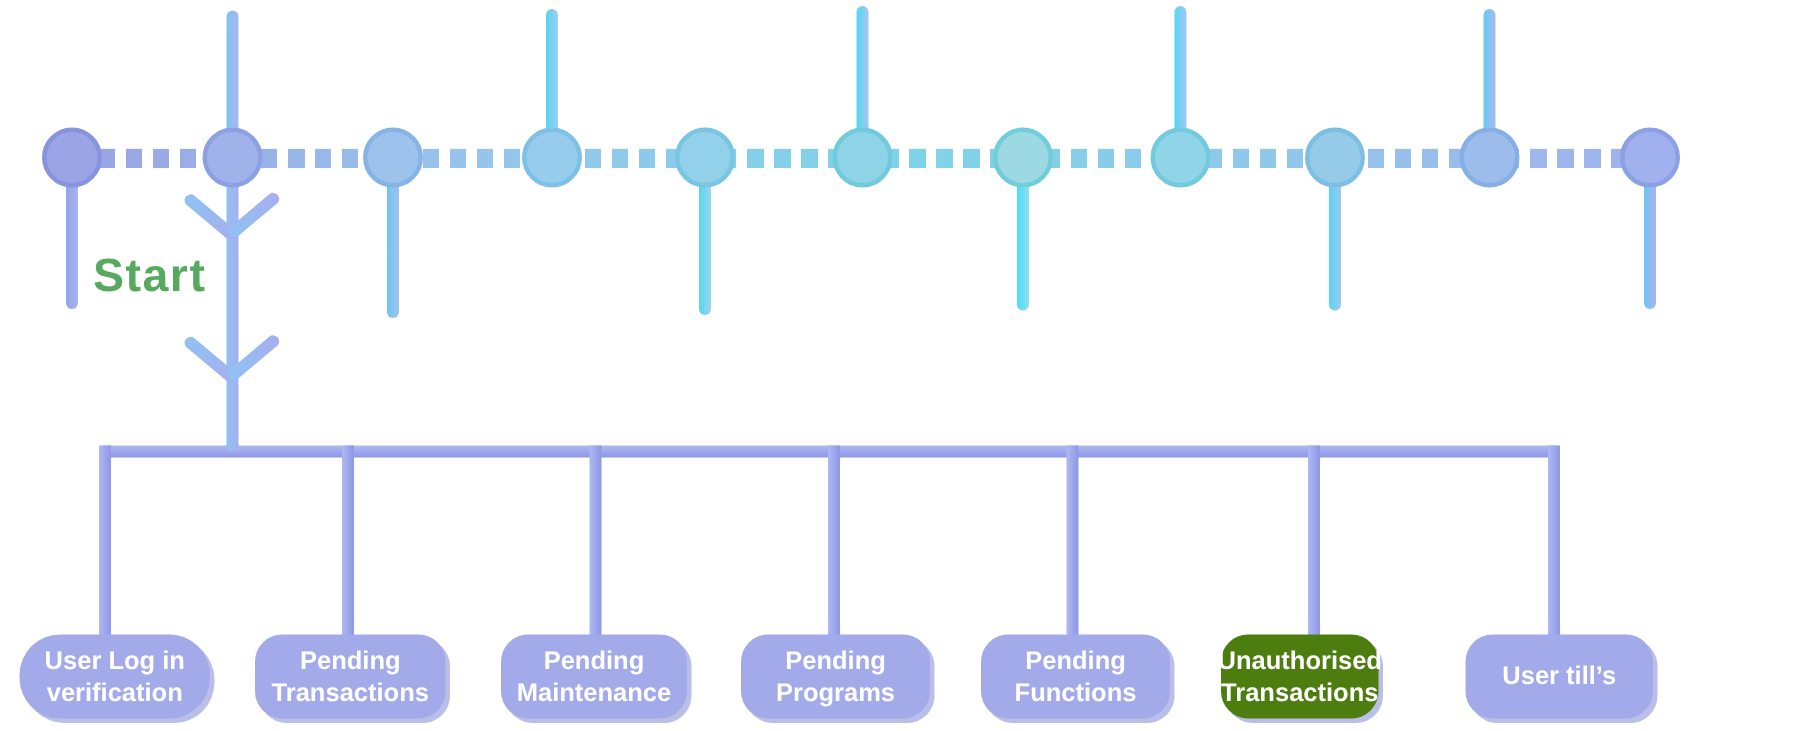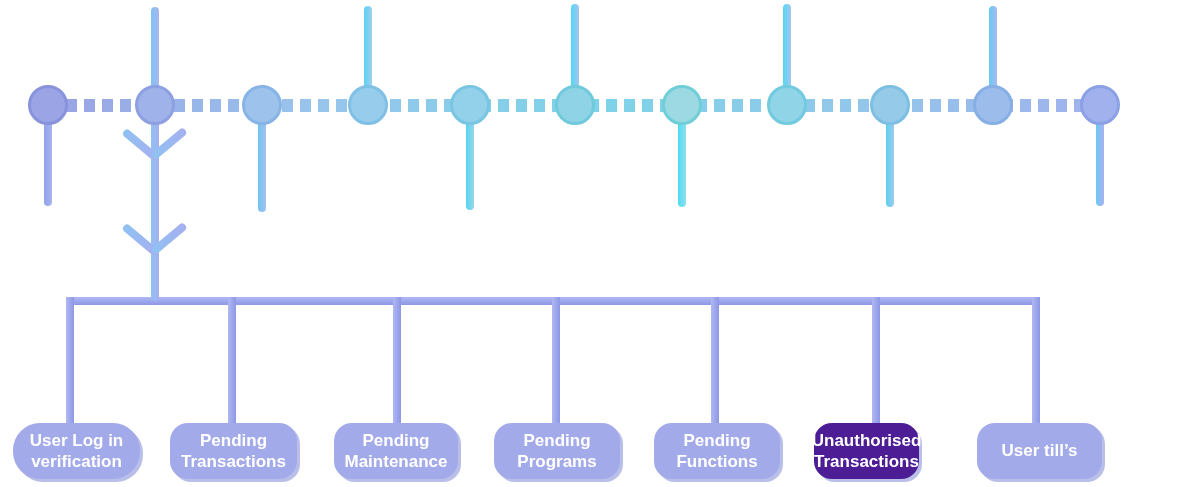--- a/index.html
+++ b/index.html
@@ -84,37 +84,38 @@
     </div>
 
   <div id="arrow-line" class="arrow-line" style="left: 151px; top: 118px; height: 183px; background: linear-gradient(90deg, rgb(143, 194, 242), rgb(166, 175, 240));"></div>
   <div id="chevrons-layer">
       <div class="wing" style="left: 124px; top: 127px; transform: rotate(40deg); background: linear-gradient(90deg, rgb(143, 194, 242), rgb(166, 175, 240));"></div>
       <div class="wing" style="left: 153px; top: 153px; transform: rotate(-40deg); background: linear-gradient(90deg, rgb(143, 194, 242), rgb(166, 175, 240));"></div>
       <div class="wing" style="left: 124px; top: 222px; transform: rotate(40deg); background: linear-gradient(90deg, rgb(143, 194, 242), rgb(166, 175, 240));"></div>
       <div class="wing" style="left: 153px; top: 248px; transform: rotate(-40deg); background: linear-gradient(90deg, rgb(143, 194, 242), rgb(166, 175, 240));"></div>
     </div>
 
+  <div class="start-label" style="left: 62px; top: 166px; color: rgb(86, 169, 94);">Start</div>
 
   <div id="tree-bar" class="tree-bar" style="left: 66px; top: 297px; width: 974px; background: linear-gradient(rgb(176, 184, 242), rgb(141, 151, 230));"></div>
   <div id="tree-layer">
       <div class="tree-drop" style="left: 66px; top: 297px; height: 130px; background: linear-gradient(90deg, rgb(176, 184, 242), rgb(141, 151, 230));"></div>
       <div class="task-box" style="left: 13px; top: 423px; width: 127px; background: rgb(163, 170, 233); color: rgb(255, 255, 255); border-radius: 27px;"><span>User Log in
 verification</span></div>
       <div class="tree-drop" style="left: 228px; top: 297px; height: 130px; background: linear-gradient(90deg, rgb(176, 184, 242), rgb(141, 151, 230));"></div>
       <div class="task-box" style="left: 170px; top: 423px; width: 127px; background: rgb(163, 170, 233); color: rgb(255, 255, 255);"><span>Pending
 Transactions</span></div>
       <div class="tree-drop" style="left: 393px; top: 297px; height: 130px; background: linear-gradient(90deg, rgb(176, 184, 242), rgb(141, 151, 230));"></div>
       <div class="task-box" style="left: 334px; top: 423px; width: 124px; background: rgb(163, 170, 233); color: rgb(255, 255, 255);"><span>Pending
 Maintenance</span></div>
       <div class="tree-drop" style="left: 552px; top: 297px; height: 130px; background: linear-gradient(90deg, rgb(176, 184, 242), rgb(141, 151, 230));"></div>
       <div class="task-box" style="left: 494px; top: 423px; width: 126px; background: rgb(163, 170, 233); color: rgb(255, 255, 255);"><span>Pending
 Programs</span></div>
       <div class="tree-drop" style="left: 711px; top: 297px; height: 130px; background: linear-gradient(90deg, rgb(176, 184, 242), rgb(141, 151, 230));"></div>
       <div class="task-box" style="left: 654px; top: 423px; width: 126px; background: rgb(163, 170, 233); color: rgb(255, 255, 255);"><span>Pending
 Functions</span></div>
       <div class="tree-drop" style="left: 872px; top: 297px; height: 130px; background: linear-gradient(90deg, rgb(176, 184, 242), rgb(141, 151, 230));"></div>
-      <div class="task-box" style="left: 814px; top: 423px; width: 105px; background: #4c1d95; color: rgb(255, 255, 255);"><span>Unauthorised
+      <div class="task-box" style="left: 814px; top: 423px; width: 105px; background: #4d7c0f; color: rgb(255, 255, 255);"><span>Unauthorised
 Transactions</span></div>
       <div class="tree-drop" style="left: 1032px; top: 297px; height: 130px; background: linear-gradient(90deg, rgb(176, 184, 242), rgb(141, 151, 230));"></div>
       <div class="task-box" style="left: 977px; top: 423px; width: 125px; background: rgb(163, 170, 233); color: rgb(255, 255, 255);"><span>User till’s</span></div>
     </div>
 </div>
 
 </body></html>

